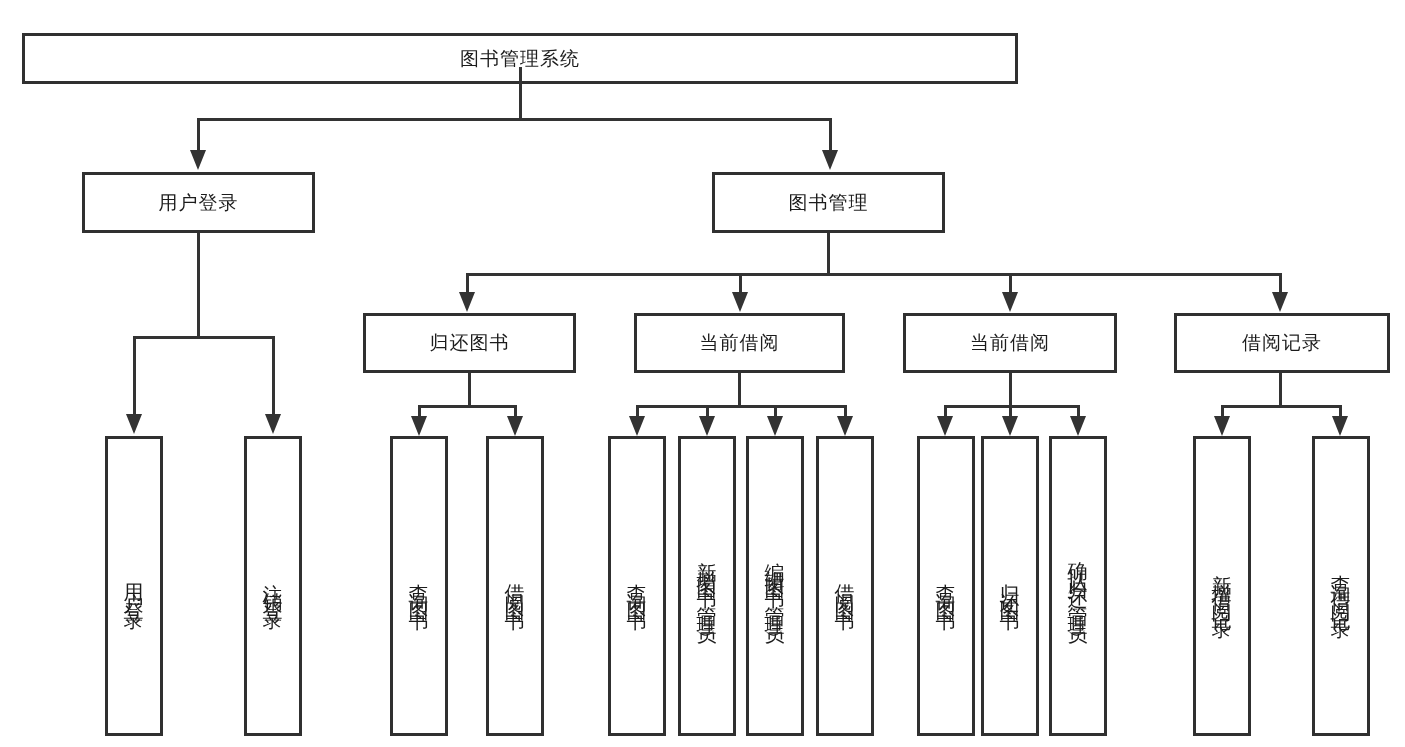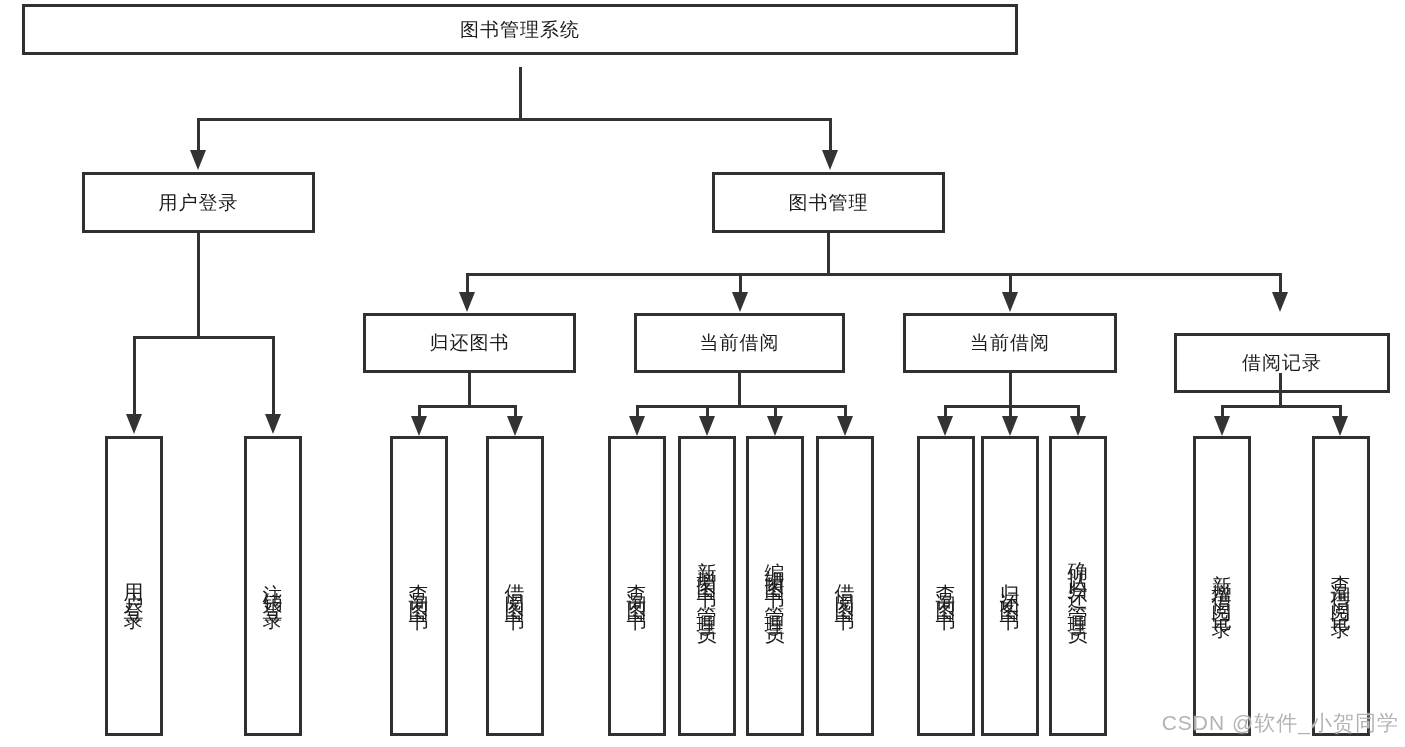--- a/index.html
+++ b/index.html
@@ -32,21 +32,21 @@
   .watermark{
     position:absolute;right:6px;top:709px;font-size:21px;color:#b3b3b3;
     letter-spacing:1px;text-shadow:0 0 2px #ffffff;white-space:nowrap;
   }
 </style>
 </head>
 <body>
 
 <div id="stage">
 
-  <div class="box" style="left:22px;top:4px;width:996px;height:51px;">
+  <div class="box" style="left:22px;top:33px;width:996px;height:51px;">
     <span>图书管理系统</span>
   </div>
 
   <div class="vline" style="left:519px;top:67px;height:51px;"></div>
   <div class="hline" style="left:197px;top:118px;width:635px;"></div>
   <div class="vline" style="left:197px;top:118px;height:34px;"></div>
   <div class="arrow" style="left:190px;top:150px;"></div>
   <div class="vline" style="left:829px;top:118px;height:34px;"></div>
   <div class="arrow" style="left:822px;top:150px;"></div>
 
@@ -77,21 +77,21 @@
 
   <div class="box" style="left:363px;top:313px;width:213px;height:60px;">
     <span>归还图书</span>
   </div>
   <div class="box" style="left:634px;top:313px;width:211px;height:60px;">
     <span>当前借阅</span>
   </div>
   <div class="box" style="left:903px;top:313px;width:214px;height:60px;text-align:right;">
     <span>当前借阅</span>
   </div>
-  <div class="box" style="left:1174px;top:313px;width:216px;height:60px;margin-top:20px;">
+  <div class="box" style="left:1174px;top:313px;width:216px;height:60px;">
     <span>借阅记录</span>
   </div>
 
   <div class="vline" style="left:468px;top:373px;height:32px;"></div>
   <div class="hline" style="left:418px;top:405px;width:99px;"></div>
   <div class="vline" style="left:418px;top:405px;height:13px;"></div>
   <div class="arrow" style="left:411px;top:416px;"></div>
   <div class="vline" style="left:514px;top:405px;height:13px;"></div>
   <div class="arrow" style="left:507px;top:416px;"></div>
 
@@ -159,15 +159,14 @@
     <span>确认归还（管理员）</span>
   </div>
 
   <div class="leaf" style="left:1193px;">
     <span>新增借阅记录</span>
   </div>
   <div class="leaf" style="left:1312px;">
     <span>查询借阅记录</span>
   </div>
 
-  <div class="watermark">CSDN @软件_小贺同学</div>
 
 </div>
 
 </body></html>

